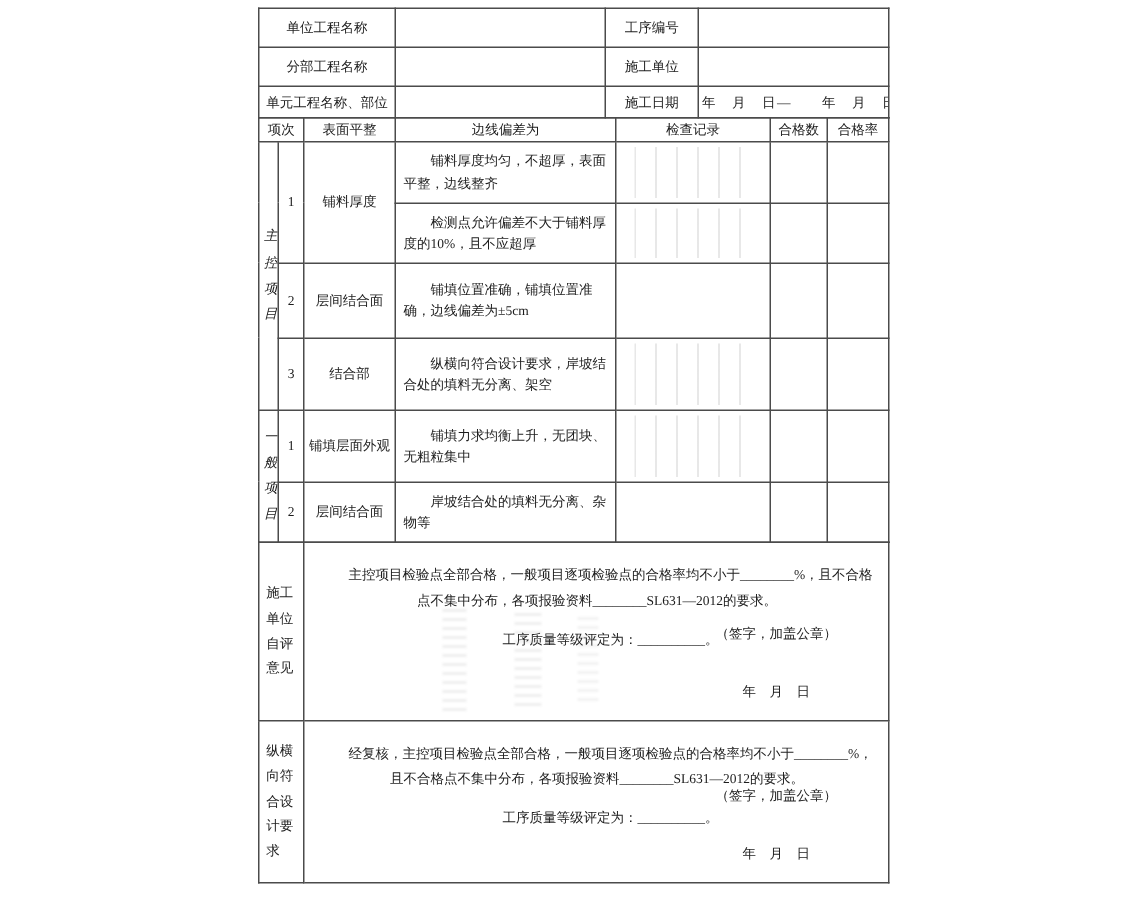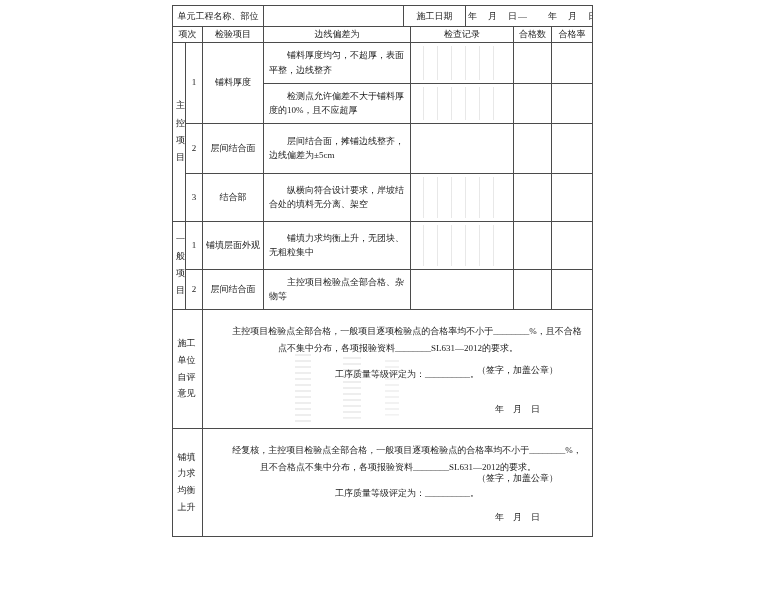--- a/index.html
+++ b/index.html
@@ -23,21 +23,21 @@
   tr.r3{height:48px;} tr.g1{height:48px;} tr.g2{height:40px;}
   tr.op1{height:119px;} tr.op2{height:108px;}
 
   td.req{
     text-align:left;vertical-align:middle;
     padding:2px 6px 2px 5px;text-indent:2em;line-height:1.6;
   }
   td.datecell{white-space:pre;letter-spacing:1px;}
   .vtext{
     width:11px;margin:0 auto;word-break:break-all;
-    line-height:1.9;text-align:center;
+    line-height:1.9;text-align:center;font-style:italic;
   }
   .vtext2{
     width:20px;margin:0 auto;word-break:break-all;
     line-height:1.85;text-align:left;
   }
   td.oplab{vertical-align:middle;}
   td.opbody{
     position:relative;text-align:center;vertical-align:top;
     padding:13px 6px 0 7px;
   }
@@ -75,20 +75,32 @@
 <div class="sheet">
 
   <table class="tbl">
     <colgroup>
         <col style="width:91px">
         <col style="width:140px">
         <col style="width:62px">
         <col style="width:127px">
       </colgroup>
     <tbody>
+        <tr class="ri">
+      <td>单位工程名称</td>
+      <td></td>
+      <td>工序编号</td>
+      <td></td>
+    </tr>
+    <tr class="ri">
+      <td>分部工程名称</td>
+      <td></td>
+      <td>施工单位</td>
+      <td></td>
+    </tr>
     <tr class="ri3">
       <td>单元工程名称、部位</td>
       <td></td>
       <td>施工日期</td>
       <td class="datecell">年　月　日—　　年　月　日</td>
     </tr>
   </tbody>
     </table>
 
   <table class="tbl">
@@ -97,21 +109,21 @@
         <col style="width:17px">
         <col style="width:61px">
       <col style="width:147px">
         <col style="width:103px">
         <col style="width:38px">
         <col style="width:41px">
     </colgroup>
     <tbody>
         <tr class="rh">
       <td colspan="2">项次</td>
-      <td>检验项目</td>
+      <td>表面平整</td>
       <td>边线偏差为</td>
       <td>检查记录</td>
       <td>合格数</td>
       <td>合格率</td>
     </tr>
 
     <tr class="r1a">
       <td rowspan="4">
         <div class="vtext">主控项目</div>
       </td>
@@ -124,21 +136,21 @@
     </tr>
     <tr class="r1b">
       <td class="req">检测点允许偏差不大于铺料厚度的10%，且不应超厚</td>
       <td class="smudge"></td>
       <td></td>
       <td></td>
     </tr>
     <tr class="r2">
       <td>2</td>
       <td>层间结合面</td>
-      <td class="req">层间结合面，摊铺边线整齐，边线偏差为±5cm</td>
+      <td class="req">铺填位置准确，铺填位置准确，边线偏差为±5cm</td>
       <td></td>
       <td></td>
       <td></td>
     </tr>
     <tr class="r3">
       <td>3</td>
       <td>结合部</td>
       <td class="req">纵横向符合设计要求，岸坡结合处的填料无分离、架空</td>
       <td class="smudge"></td>
       <td></td>
@@ -152,21 +164,21 @@
       <td>1</td>
       <td>铺填层面外观</td>
       <td class="req">铺填力求均衡上升，无团块、无粗粒集中</td>
       <td class="smudge"></td>
       <td></td>
       <td></td>
     </tr>
     <tr class="g2">
       <td>2</td>
       <td>层间结合面</td>
-      <td class="req">主控项目检验点全部合格、杂物等</td>
+      <td class="req">岸坡结合处的填料无分离、杂物等</td>
       <td></td>
       <td></td>
       <td></td>
     </tr>
   </tbody>
     </table>
 
   <table class="tbl">
     <colgroup>
         <col style="width:30px">
@@ -182,21 +194,21 @@
         <p class="second">工序质量等级评定为：__________。</p>
         <div class="stamp"></div>
         <div class="sigline">
           <span>（签字，加盖公章）</span>
           <span>年　月　日</span>
         </div>
       </td>
     </tr>
     <tr class="op2">
       <td class="oplab">
-        <div class="vtext2">铺填力求均衡上升</div>
+        <div class="vtext2">纵横向符合设计要求</div>
       </td>
       <td class="opbody">
         <p>经复核，主控项目检验点全部合格，一般项目逐项检验点的合格率均不小于________%，且不合格点不集中分布，各项报验资料________SL631—2012的要求。</p>
         <p class="second">工序质量等级评定为：__________。</p>
         <div class="sigline">
           <span>（签字，加盖公章）</span>
           <span>年　月　日</span>
         </div>
       </td>
     </tr>

